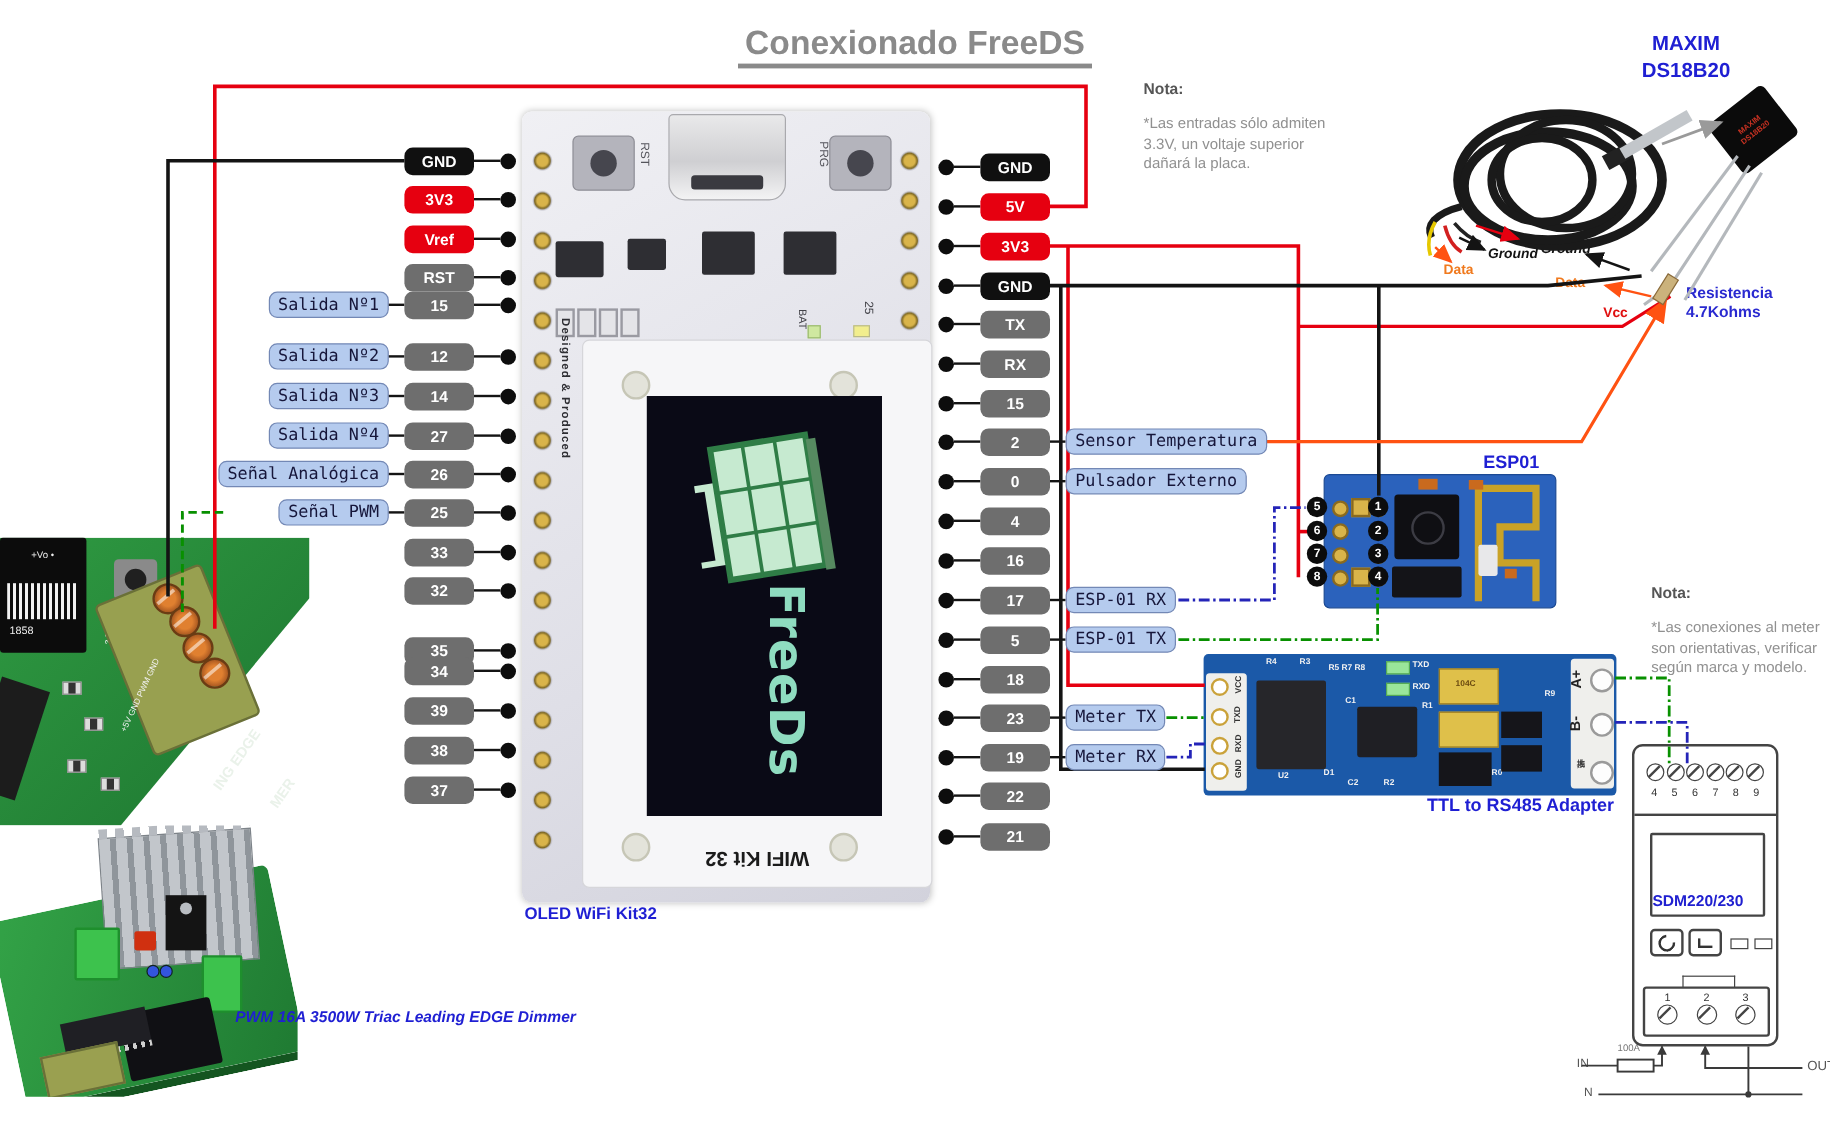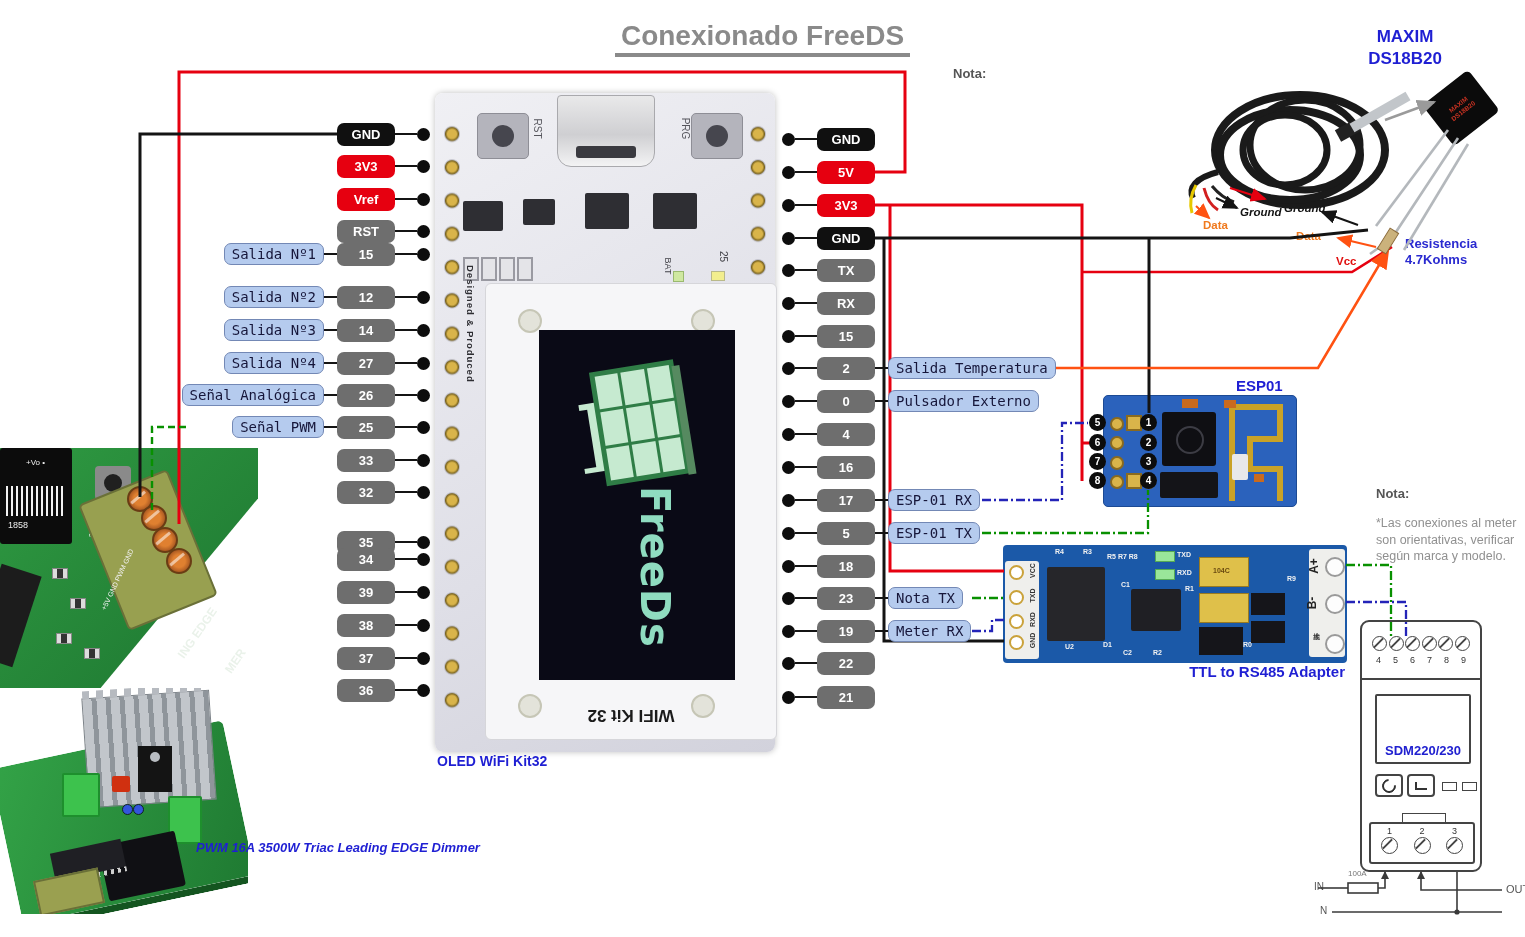--- a/index.html
+++ b/index.html
@@ -98,21 +98,21 @@
          border-radius:9px;background:#fff;box-sizing:border-box;z-index:2;}
   .trow{position:absolute;left:10px;top:14px;width:98px;display:flex;justify-content:space-between;}
   .tnums{position:absolute;left:10px;top:33px;width:98px;display:flex;justify-content:space-between;
          font-size:9px;color:#333;}
   .tnums span{width:13px;text-align:center;}
   .screw{width:13px;height:13px;border:1.6px solid #444;border-radius:50%;position:relative;background:#fff;}
   .screw::after{content:"";position:absolute;left:-1px;top:4.6px;width:13px;height:2px;background:#444;
          transform:rotate(-45deg);}
   .mdiv{position:absolute;left:0;top:56px;width:100%;height:0;border-top:2px solid #444;}
   .mdisp{position:absolute;left:13px;top:72px;width:92px;height:66px;border:2px solid #444;border-radius:2px;}
-  .sdm{position:absolute;left:0;bottom:4px;width:100%;text-align:center;font-size:13px;font-weight:bold;color:#2020d0;}
+  .sdm{position:absolute;left:0;bottom:4px;width:100%;text-align:left;font-size:13px;font-weight:bold;color:#2020d0;}
   .mbtn{position:absolute;top:152px;width:24px;height:19px;border:2px solid #444;border-radius:4px;
         display:flex;align-items:center;justify-content:center;}
   .icon-cycle{width:10px;height:10px;border:2px solid #333;border-radius:50%;border-top-color:transparent;
         transform:rotate(40deg);}
   .icon-enter{width:10px;height:6px;border-left:2px solid #333;border-bottom:2px solid #333;}
   .mind{position:absolute;top:160px;width:13px;height:7px;border:1.6px solid #444;}
   .notch{position:absolute;left:40px;top:191px;width:42px;height:9px;border:1.6px solid #444;border-bottom:none;}
   .bblock{position:absolute;left:7px;top:200px;width:106px;height:42px;border:2px solid #444;border-radius:3px;
           display:flex;justify-content:space-between;padding:2px 10px;box-sizing:border-box;}
   .bcol{display:flex;flex-direction:column;align-items:center;font-size:9px;color:#333;gap:1px;}
@@ -170,20 +170,23 @@
 </style>
 </head>
 <body>
 
 <div id="stage">
 
   <div class="title"><span>Conexionado FreeDS</span></div>
 
   <div class="note" style="left:953px;top:66px;">
     <div class="nh">Nota:</div>
+    <div class="nb">*Las entradas sólo admiten
+3.3V, un voltaje superior
+dañará la placa.</div>
   </div>
   <div class="note" style="left:1376px;top:486px;width:155px;">
     <div class="nh">Nota:</div>
     <div class="nb">*Las conexiones al meter
 son orientativas, verificar
 según marca y modelo.</div>
   </div>
 
   <div class="esp32">
     <div class="holes holes-l"></div>
@@ -599,25 +602,20 @@
   <div class="row lrow" style="top:613px">
       <span class="pbox g">38</span>
       <span class="pline"></span>
       <span class="pdot"></span>
     </div>
   <div class="row lrow" style="top:646px">
       <span class="pbox g">37</span>
       <span class="pline"></span>
       <span class="pdot"></span>
     </div>
-  <div class="row lrow" style="top:678px">
-      <span class="pbox g">36</span>
-      <span class="pline"></span>
-      <span class="pdot"></span>
-    </div>
 
   <div class="row rrow" style="top:127px">
       <span class="pdot"></span>
       <span class="pline"></span>
       <span class="pbox k">GND</span>
     </div>
   <div class="row rrow" style="top:160px">
       <span class="pdot"></span>
       <span class="pline"></span>
       <span class="pbox r">5V</span>
@@ -645,21 +643,21 @@
   <div class="row rrow" style="top:324px">
       <span class="pdot"></span>
       <span class="pline"></span>
       <span class="pbox g">15</span>
     </div>
   <div class="row rrow" style="top:356px">
       <span class="pdot"></span>
       <span class="pline"></span>
       <span class="pbox g">2</span>
       <span class="pstub"></span>
-      <span class="flabel">Salida Temperatura</span>
+      <span class="flabel">Sensor Temperatura</span>
     </div>
   <div class="row rrow" style="top:389px">
       <span class="pdot"></span>
       <span class="pline"></span>
       <span class="pbox g">0</span>
       <span class="pstub"></span>
       <span class="flabel">Pulsador Externo</span>
     </div>
   <div class="row rrow" style="top:422px">
       <span class="pdot"></span>
@@ -688,21 +686,21 @@
   <div class="row rrow" style="top:554px">
       <span class="pdot"></span>
       <span class="pline"></span>
       <span class="pbox g">18</span>
     </div>
   <div class="row rrow" style="top:586px">
       <span class="pdot"></span>
       <span class="pline"></span>
       <span class="pbox g">23</span>
       <span class="pstub"></span>
-      <span class="flabel">Nota TX</span>
+      <span class="flabel">Meter TX</span>
     </div>
   <div class="row rrow" style="top:619px">
       <span class="pdot"></span>
       <span class="pline"></span>
       <span class="pbox g">19</span>
       <span class="pstub"></span>
       <span class="flabel">Meter RX</span>
     </div>
   <div class="row rrow" style="top:651px">
       <span class="pdot"></span>

